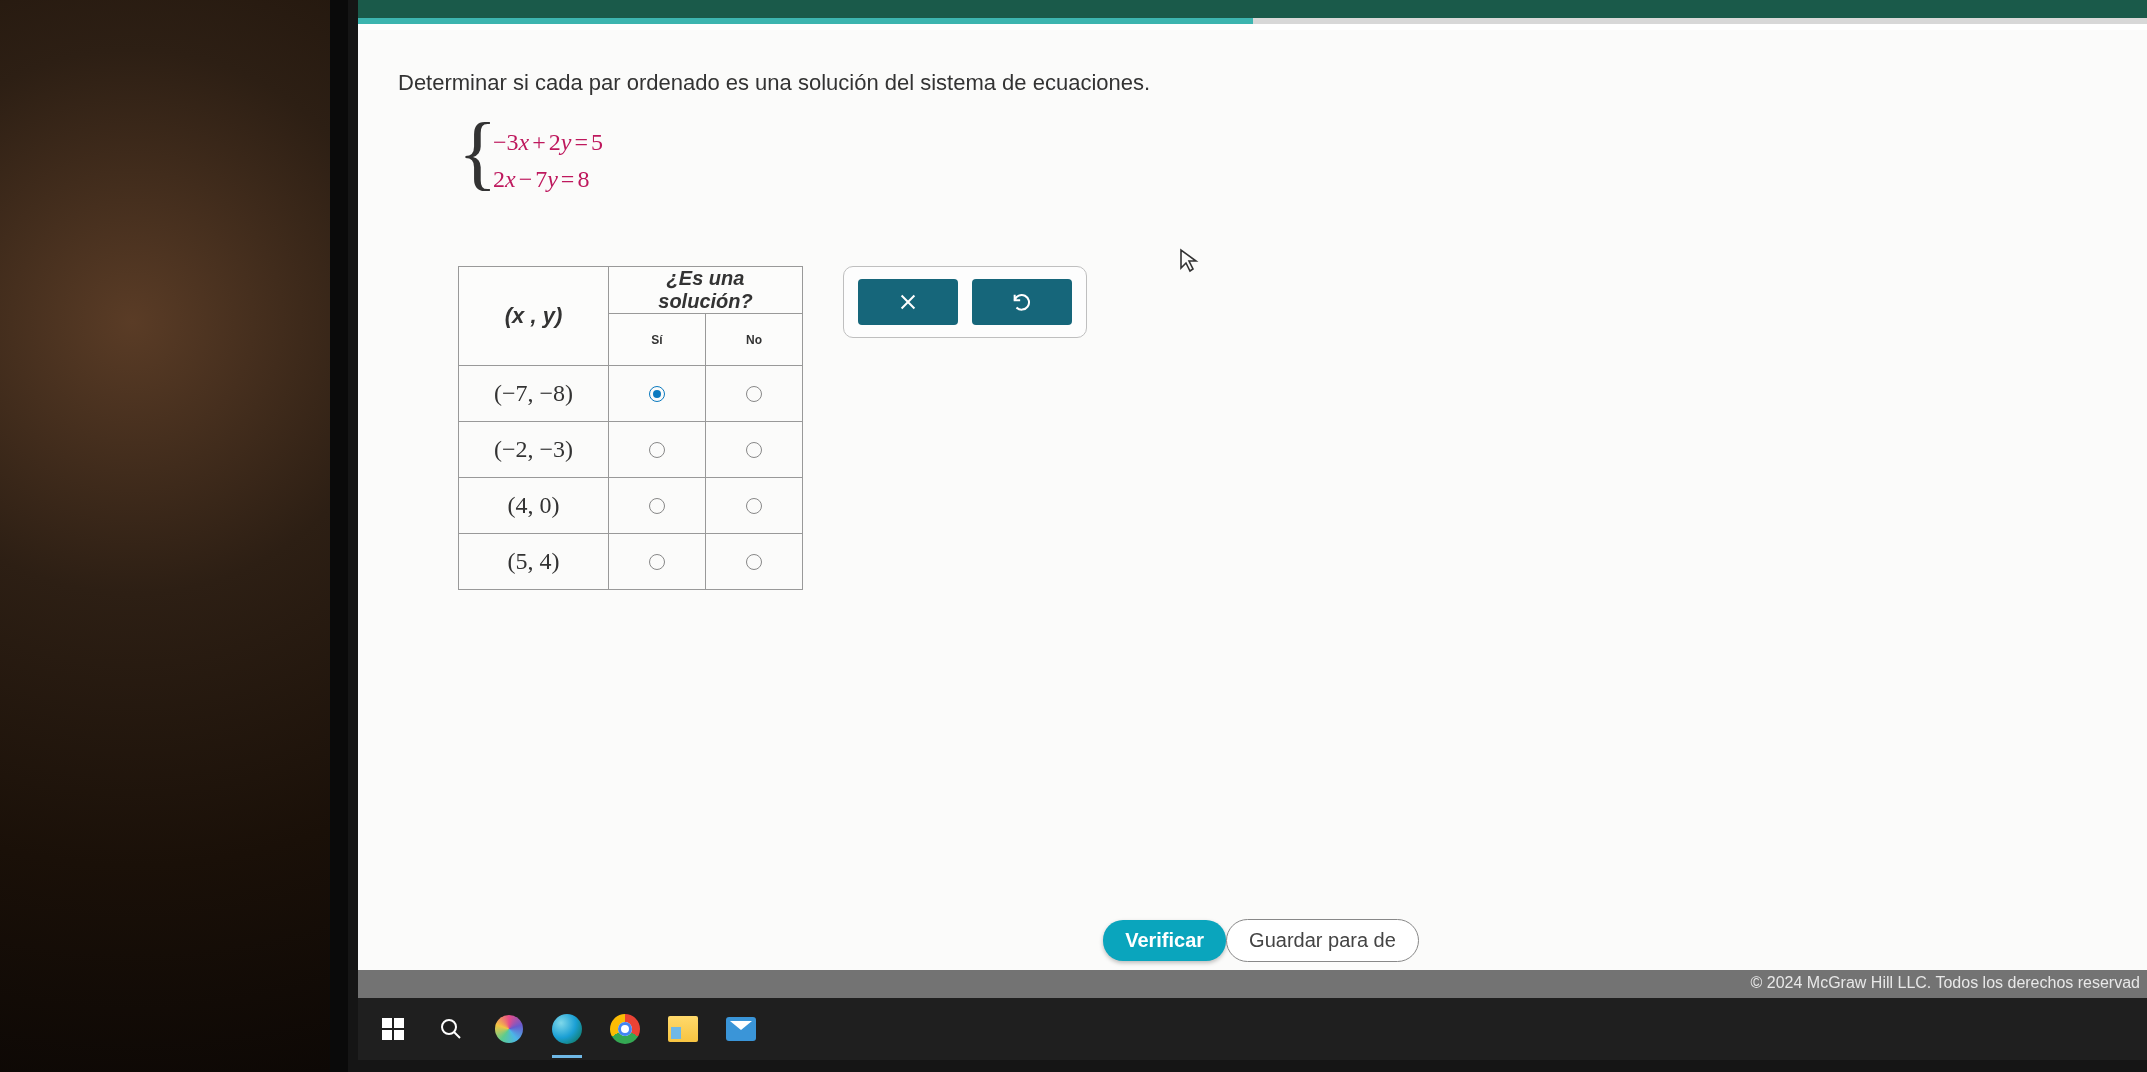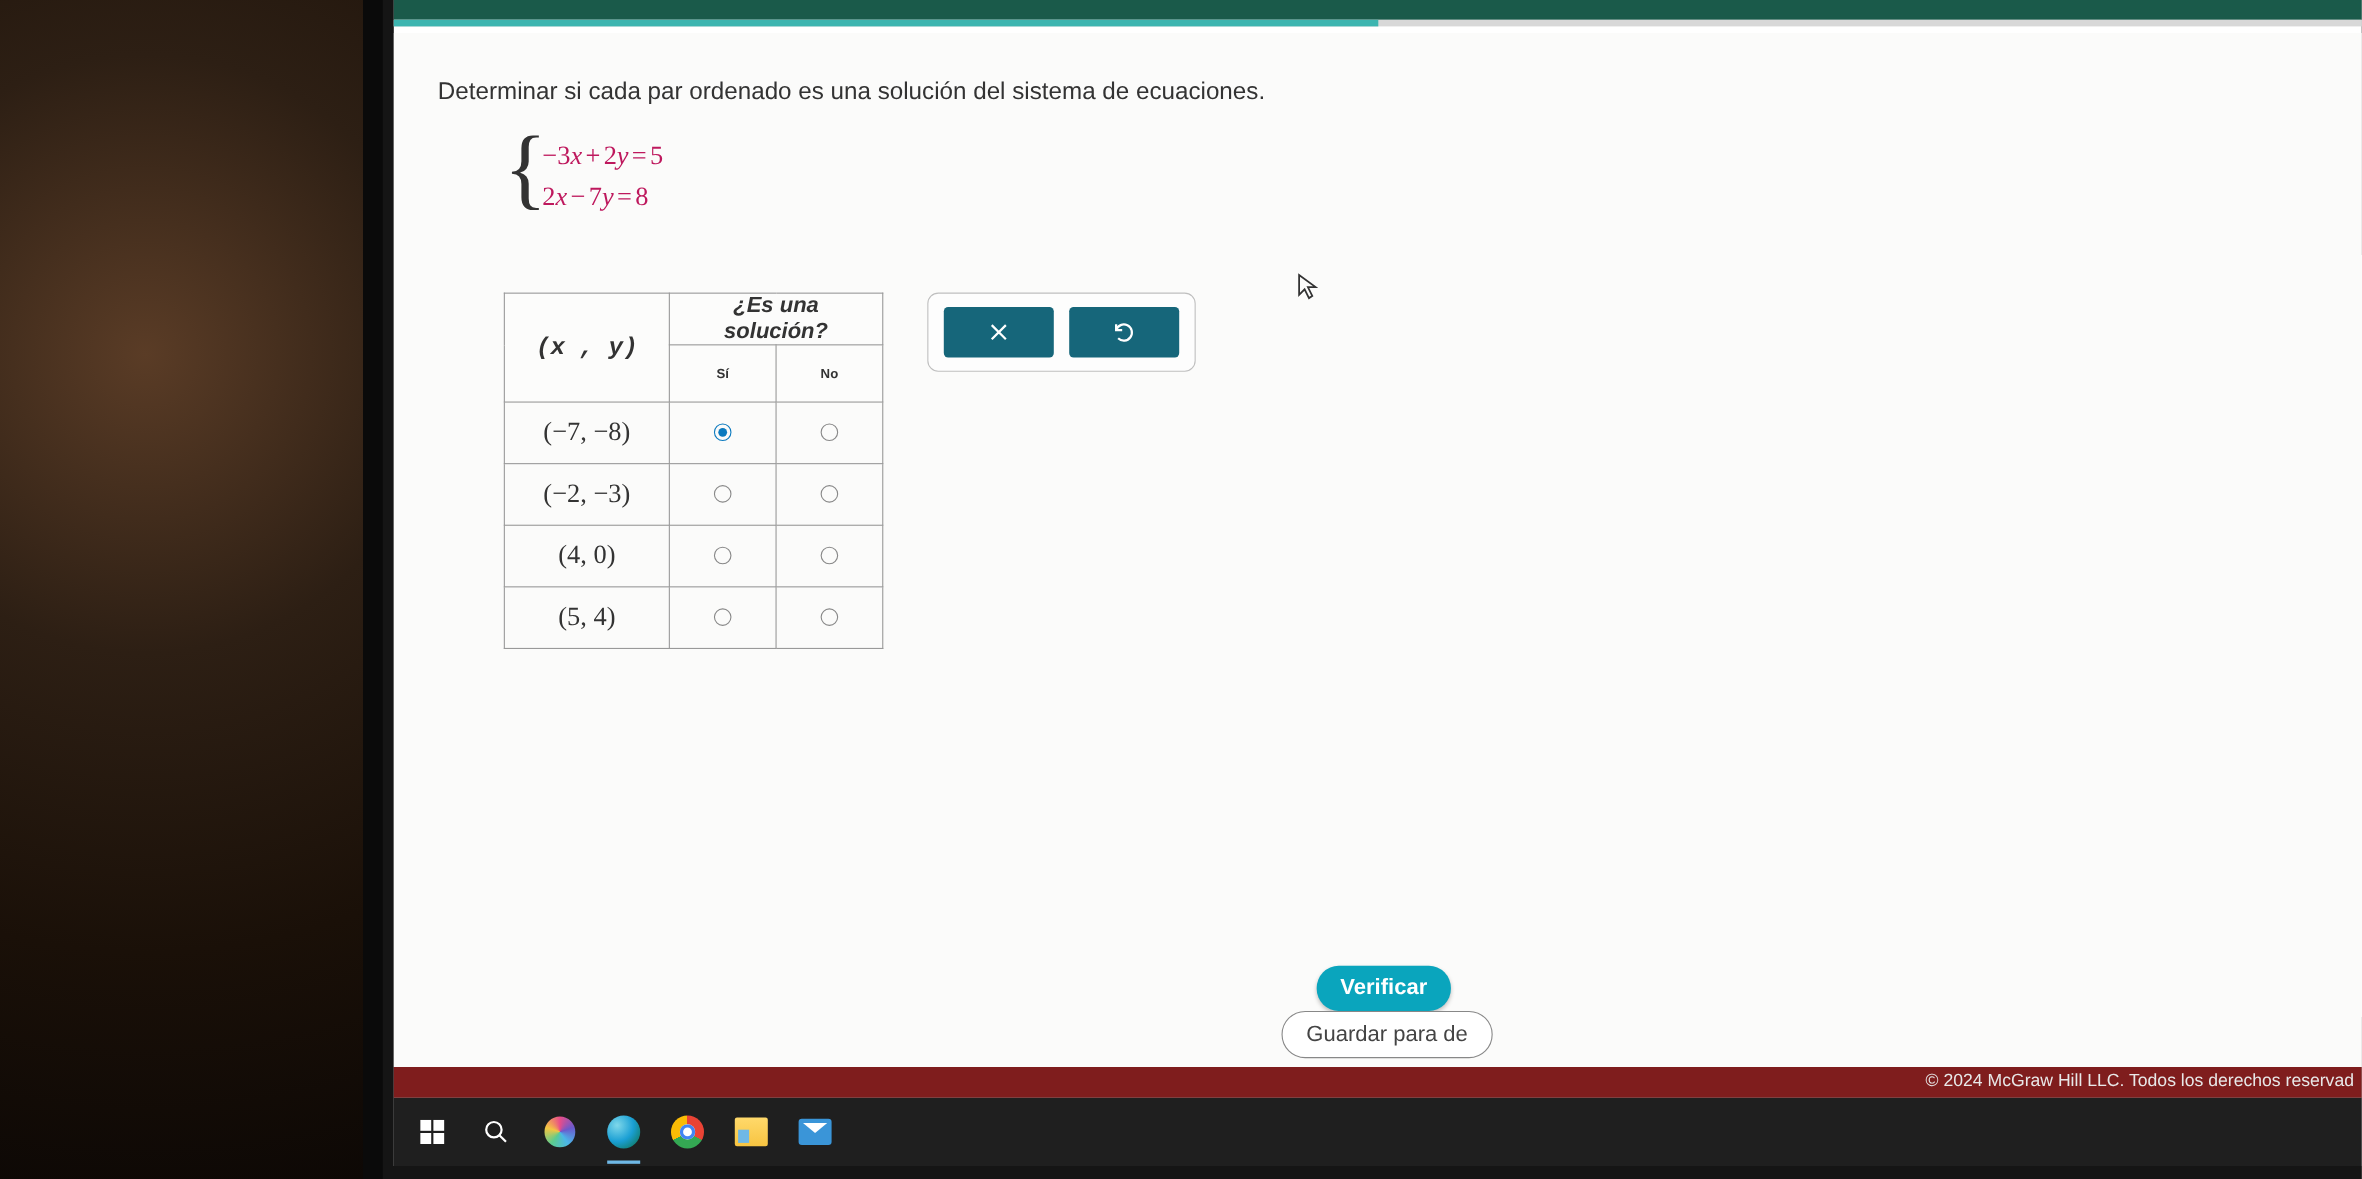--- a/index.html
+++ b/index.html
@@ -132,21 +132,21 @@
     }
     .hdr-question {
       height: 42px;
       font-size: 20px;
       padding: 0 8px;
       font-style: italic;
     }
     .hdr-xy {
       width: 150px;
       height: 52px;
-      font-family: Liberation Mono, monospace;
+      font-family: Liberation Sans, sans-serif;
       font-style: italic;
       font-size: 22px;
       font-weight: normal;
       margin-left: 48px;
     }
     .hdr-sub {
       width: 97px;
       height: 52px;
       font-size: 12px;
     }
@@ -219,21 +219,20 @@
       color: #444;
     }
     .bottom-row {
       position: absolute;
       bottom: 8px;
       left: 10px;
       right: 0;
       display: flex;
       justify-content: center;
       align-items: center;
-      flex-direction: column;
     }
     .verify-btn {
       background: #0aa5bd;
       color: #fff;
       border: none;
       border-radius: 20px;
       padding: 9px 22px;
       font-size: 20px;
       font-weight: bold;
       cursor: pointer;
@@ -248,21 +247,21 @@
       color: #444;
       cursor: pointer;
       margin-right: -6px;
     }
     .copyright-bar {
       position: absolute;
       bottom: 62px;
       left: 0;
       right: 0;
       height: 28px;
-      background: #7f1d1d;
+      background: #737373;
       color: #e8e8e8;
       font-size: 16px;
       text-align: right;
       padding: 4px 8px 0 0;
     }
     .taskbar {
       position: absolute;
       bottom: 0;
       left: 0;
       right: 0;

